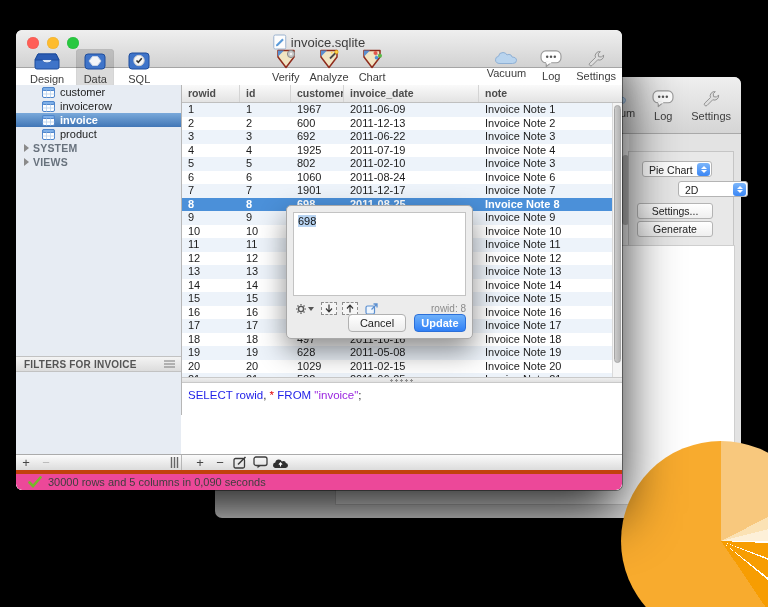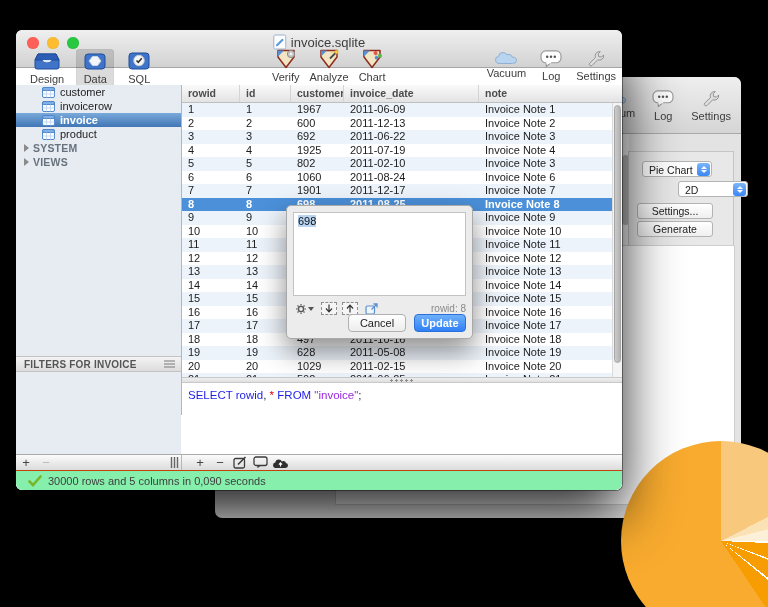--- a/index.html
+++ b/index.html
@@ -86,21 +86,21 @@
   .vthumb{position:absolute;left:1px;top:2px;width:7px;height:258px;background:linear-gradient(90deg,#cbcbcb,#b3b3b3);
       border:1px solid #a5a5a5;border-radius:4px;}
   .hdivider{position:absolute;left:0;top:292px;right:0;height:6px;background:linear-gradient(#eee,#e0e0e0);
       border-top:1px solid #c9c9c9;border-bottom:1px solid #c9c9c9;display:flex;align-items:center;justify-content:center;}
   .hdots{width:26px;height:3px;background:radial-gradient(circle,#8f8f8f 1px,transparent 1.3px);background-size:5px 3px;background-repeat:repeat-x;}
   .sqlbox{position:absolute;left:0;top:298px;right:0;height:71px;background:#fff;padding:6px;font-size:11.5px;}
   .sqlbox .kw{color:#1f1fe8;} .sqlbox .star{color:#e00000;} .sqlbox .str{color:#9b27e0;} .sqlbox .pl{color:#2b2b2b;}
   .table-footer{position:absolute;left:0;top:369px;right:0;height:16px;background:linear-gradient(#fbfbfb,#dcdcdc);
       border-top:1px solid #ababab;display:flex;align-items:center;gap:0;}
   .tf-item{display:flex;align-items:center;justify-content:center;width:20px;height:14px;}
-  .statusbar{position:absolute;left:0;top:385px;right:0;height:20px;background:#86efac;border-top:1px solid #c2410c;
+  .statusbar{position:absolute;left:0;top:385px;right:0;height:20px;background:#ec4899;border-top:4px solid #c2410c;
       display:flex;align-items:center;gap:6px;padding-left:12px;font-size:11px;color:#3e3e3e;border-radius:0 0 6px 6px;}
 
   
   .popup{position:absolute;left:270px;top:175px;width:187px;height:134px;background:#ececec;border:1px solid #a9a9a9;
       border-radius:5px;box-shadow:0 12px 28px rgba(0,0,0,.45);z-index:6;}
   .pp-text{position:absolute;left:6px;top:6px;right:6px;height:84px;background:#fff;border:1px solid #c3c3c3;
       font-size:11px;padding:2px 4px;color:#111;}
   .pp-text .selval{background:#b8d4f2;}
   .pp-tools{position:absolute;left:6px;right:6px;top:93px;height:19px;display:flex;align-items:center;gap:5px;}
   .pp-iconbtn{display:flex;align-items:center;justify-content:center;gap:1px;height:14px;padding:0 2px;}

